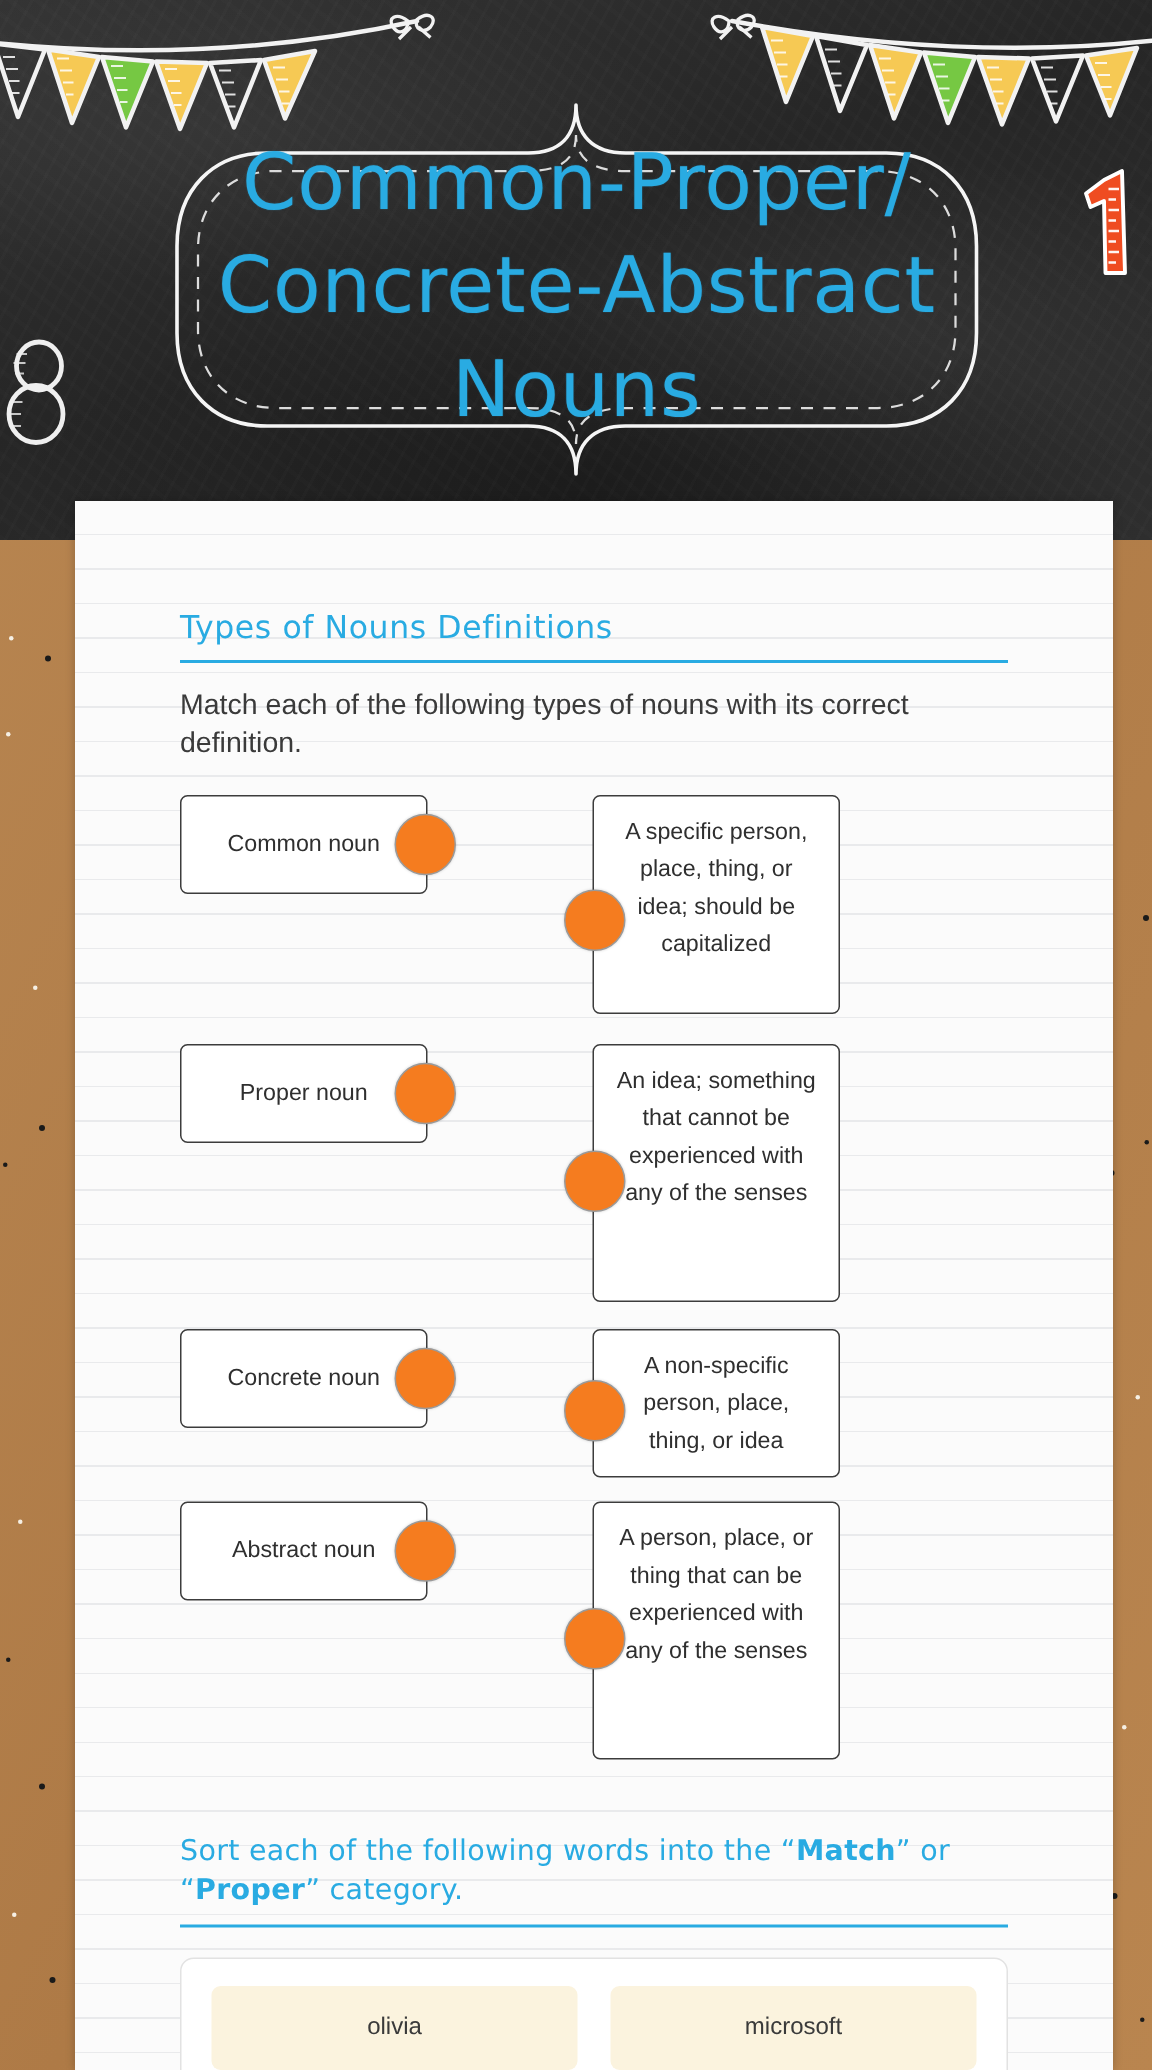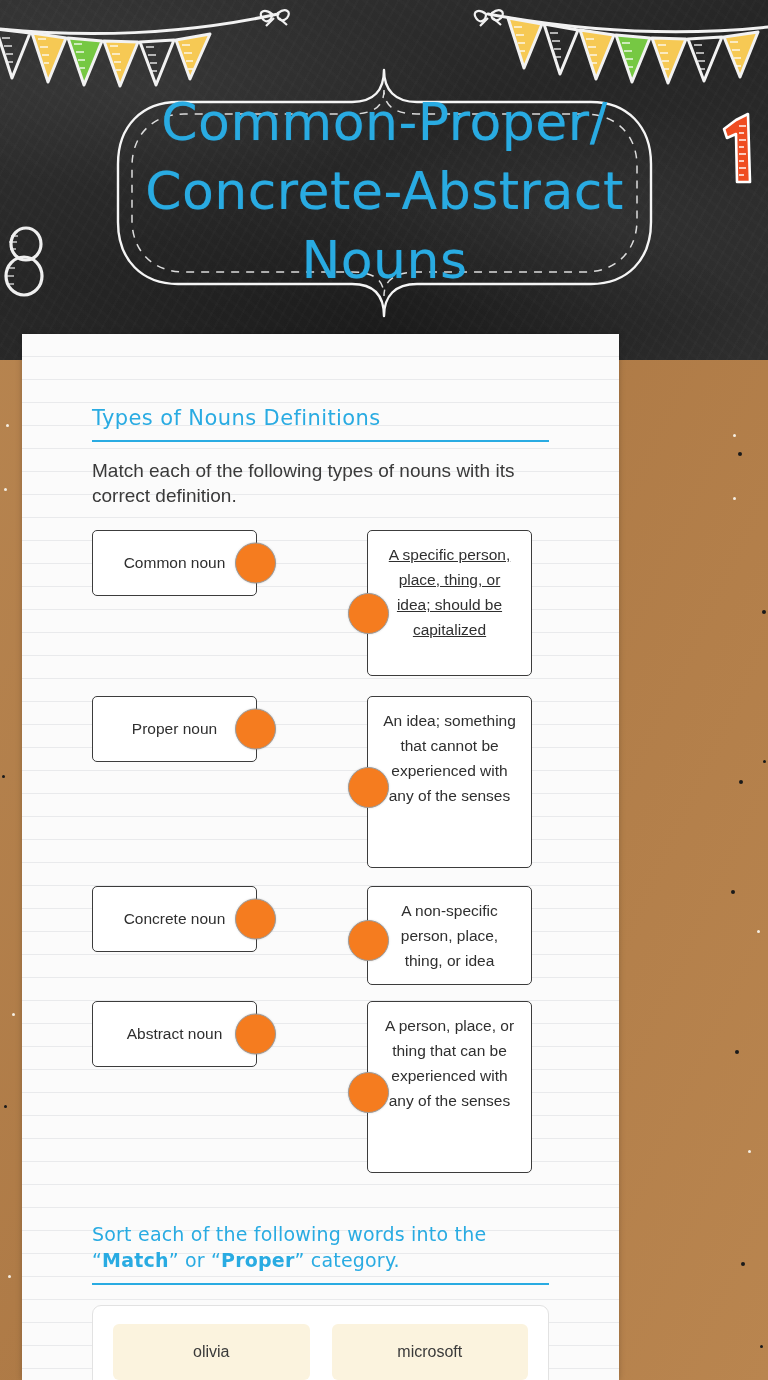--- a/index.html
+++ b/index.html
@@ -82,22 +82,22 @@
     line-height: 69px;
     font-weight: 400;
     letter-spacing: .5px;
     white-space: pre-line;
     text-shadow: 0 0 1px rgba(41,171,226,.45);
   }
 
   
   .worksheet {
     position:absolute;
-    left: 22px; top: 334px;
-    width: 597px; height: 1046px;
+    left: 50px; top: 334px;
+    width: 692px; height: 1046px;
     background-color: #fbfbfb;
     background-image: repeating-linear-gradient(
         to bottom,
         #fbfbfb 0px,
         #fbfbfb 22px,
         #e9eaec 22px,
         #e9eaec 23px);
     box-shadow: 0 0 6px rgba(0,0,0,.22);
     overflow: hidden;
   }
@@ -353,21 +353,21 @@
       <div class="instructions">Match each of the following types of nouns with its correct definition.</div>
 
       <div class="match-area">
 
         <div class="match-row">
           <div class="term-box">
             <span>Common noun</span>
             <span class="dot dot-right"></span>
           </div>
           <div class="def-col">
-            <div class="def-box" style="min-height:146px;text-decoration:underline;">
+            <div class="def-box" style="min-height:146px;">
               <span class="dot dot-left" style="top:62px;"></span>
               <span>A specific person, place, thing, or idea; should be capitalized</span>
             </div>
           </div>
         </div>
 
         <div class="match-row" style="margin-top:20px;">
           <div class="term-box">
             <span>Proper noun</span>
             <span class="dot dot-right"></span>

